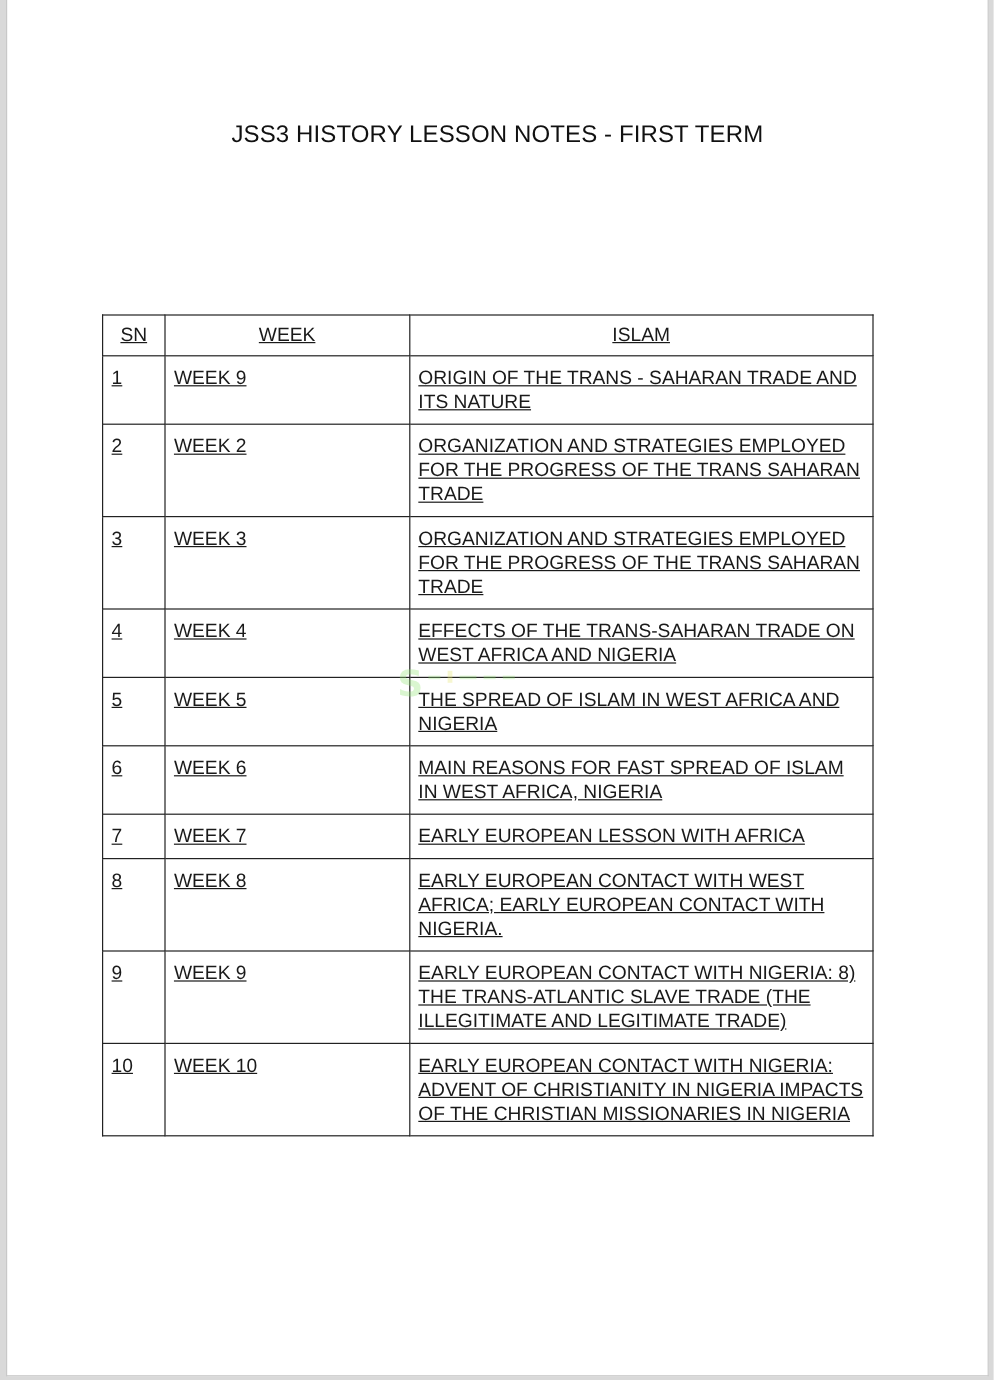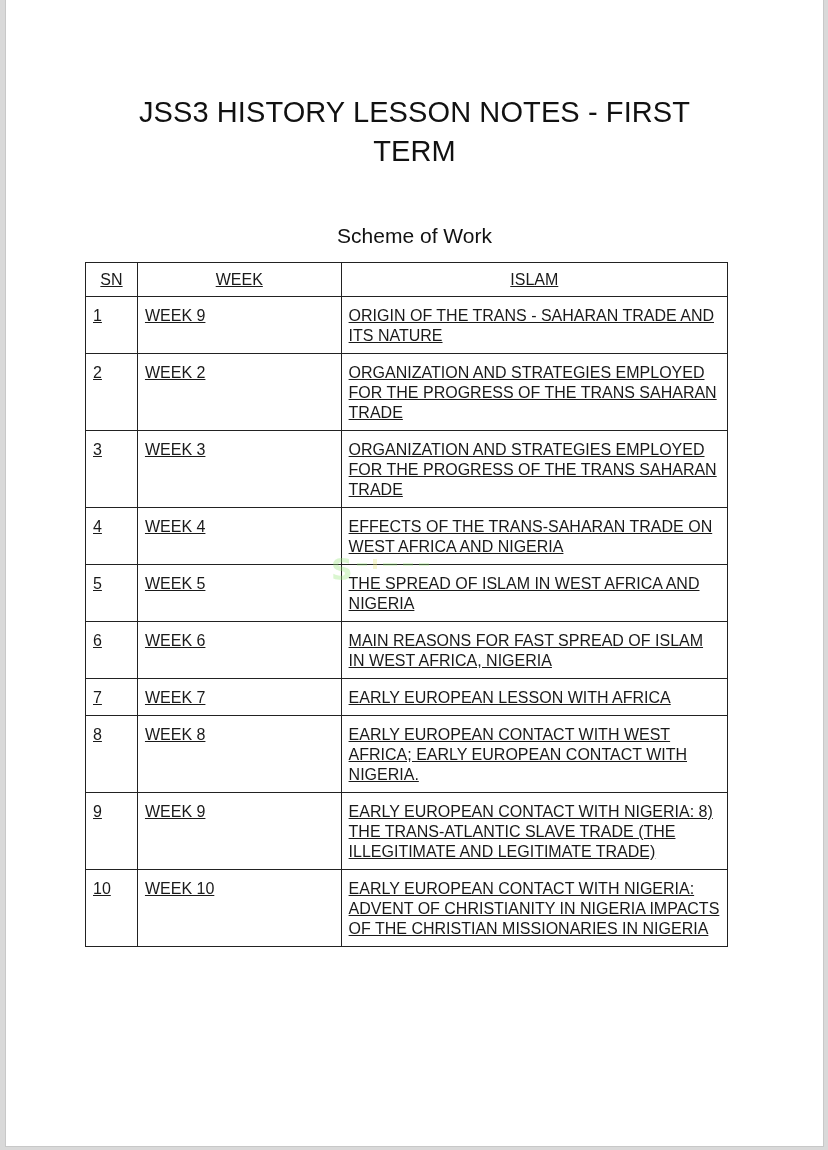--- a/index.html
+++ b/index.html
@@ -18,21 +18,21 @@
       border-left: 1px solid #c8c8c8;
       border-right: 1px solid #c8c8c8;
       border-bottom: 1px solid #c8c8c8;
     }
     .title {
       position: absolute;
       left: 0; right: 0; top: 93px;
       margin: 0 auto;
       width: 600px;
       text-align: center;
-      font-size: 29px;
+      font-size: 20px;
       line-height: 39px;
       font-weight: normal;
       color: #111;
       letter-spacing: 0.1px;
     }
     .subtitle {
       position: absolute;
       left: 0; right: 0; top: 222px;
       text-align: center;
       font-size: 21px;
@@ -69,21 +69,20 @@
       left: 325px; top: 553px;
       width: 120px; height: 32px;
       pointer-events: none;
     }
   </style>
 </head>
 <body>
 
 <div class="page">
   <h1 class="title">JSS3 HISTORY LESSON NOTES - FIRST TERM</h1>
-  <div class="subtitle">Scheme of Work</div>
 
   <table class="scheme">
     <colgroup>
       <col class="c-sn">
         <col class="c-week">
         <col class="c-topic">
     </colgroup>
     <thead>
       <tr>
         <th>SN</th>

